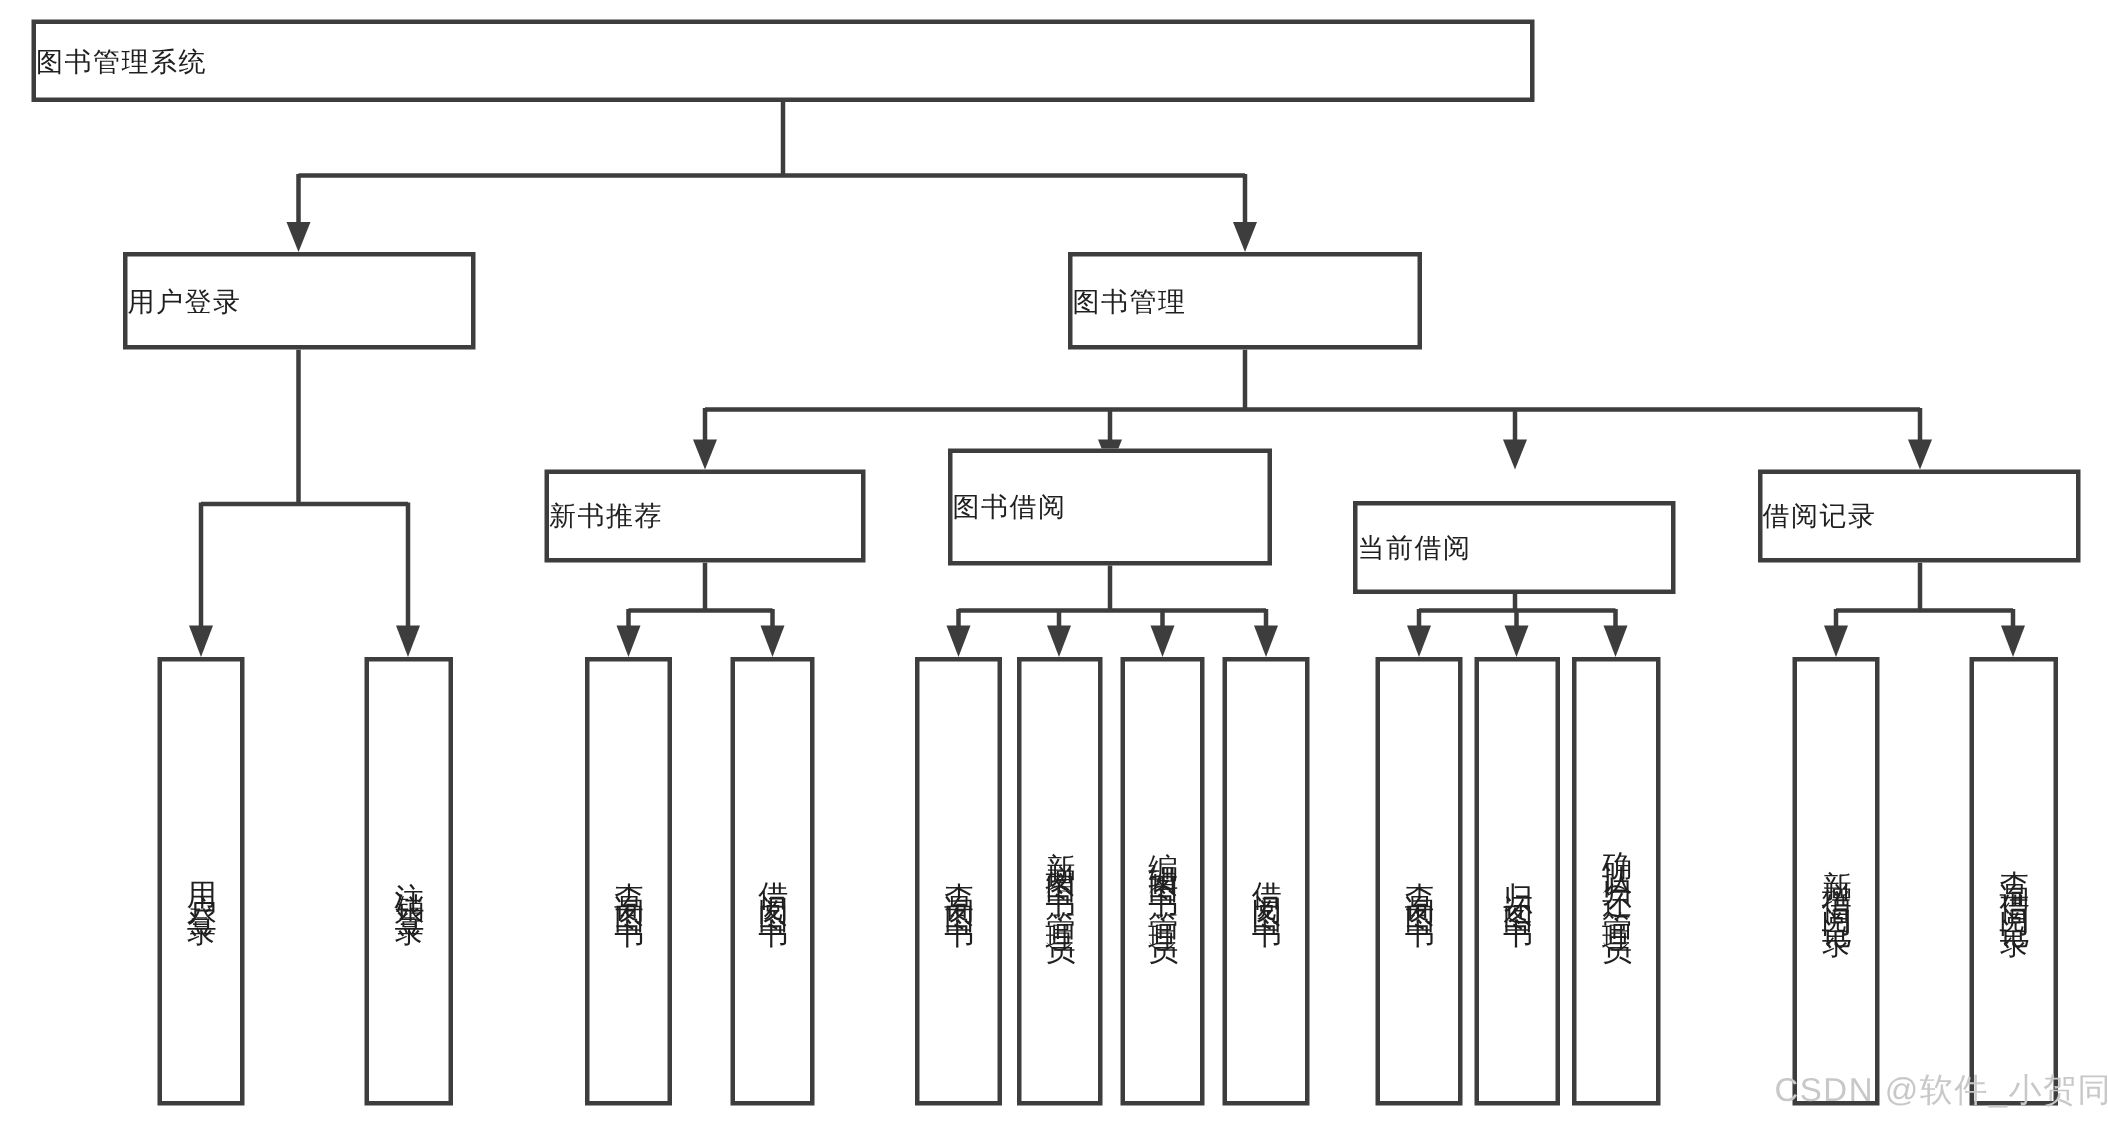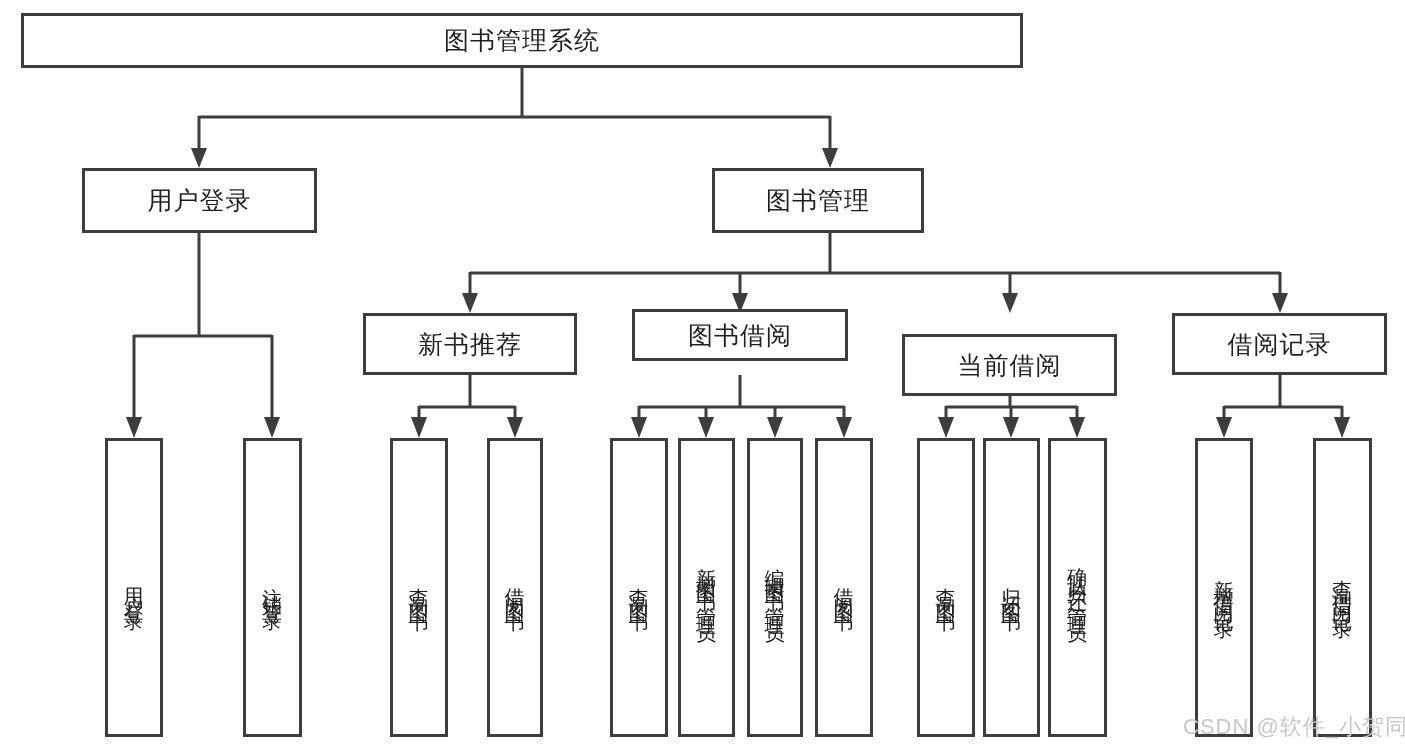--- a/index.html
+++ b/index.html
@@ -10,23 +10,22 @@
     font-family:"Liberation Sans","DejaVu Sans",sans-serif;
     overflow:hidden;
   }
   .node{
     position:absolute;
     box-sizing:border-box;
     border:3px solid #3d3d3d;
     background:#ffffff;
     display:flex;
     align-items:center;
-    justify-content:center;
     color:#1f1f1f;
-    font-size:25px;
+    font-size:18px;
     letter-spacing:1px;
     z-index:2;
   }
   .leaf{
     position:absolute;
     box-sizing:border-box;
     border:3px solid #3d3d3d;
     background:#ffffff;
     top:438px;height:299px;
     display:flex;
@@ -128,28 +127,28 @@
     </g>
   </svg>
 
   <div class="node" style="left:21px;top:13px;width:1002px;height:55px;">
     <span>图书管理系统</span>
   </div>
 
   <div class="node" style="left:82px;top:168px;width:235px;height:65px;">
     <span>用户登录</span>
   </div>
-  <div class="node" style="left:712px;top:168px;width:212px;height:65px;">
+  <div class="node" style="left:712px;top:168px;width:236px;height:65px;">
     <span>图书管理</span>
   </div>
 
   <div class="node" style="left:363px;top:313px;width:214px;height:62px;">
     <span>新书推荐</span>
   </div>
-  <div class="node" style="left:632px;top:309px;width:216px;height:52px;">
+  <div class="node" style="left:632px;top:299px;width:216px;height:78px;">
     <span>图书借阅</span>
   </div>
   <div class="node" style="left:902px;top:313px;width:215px;height:62px;margin-top:21px;">
     <span>当前借阅</span>
   </div>
   <div class="node" style="left:1172px;top:313px;width:215px;height:62px;">
     <span>借阅记录</span>
   </div>
 
   <div class="leaf" style="left:105px;width:58px;">

